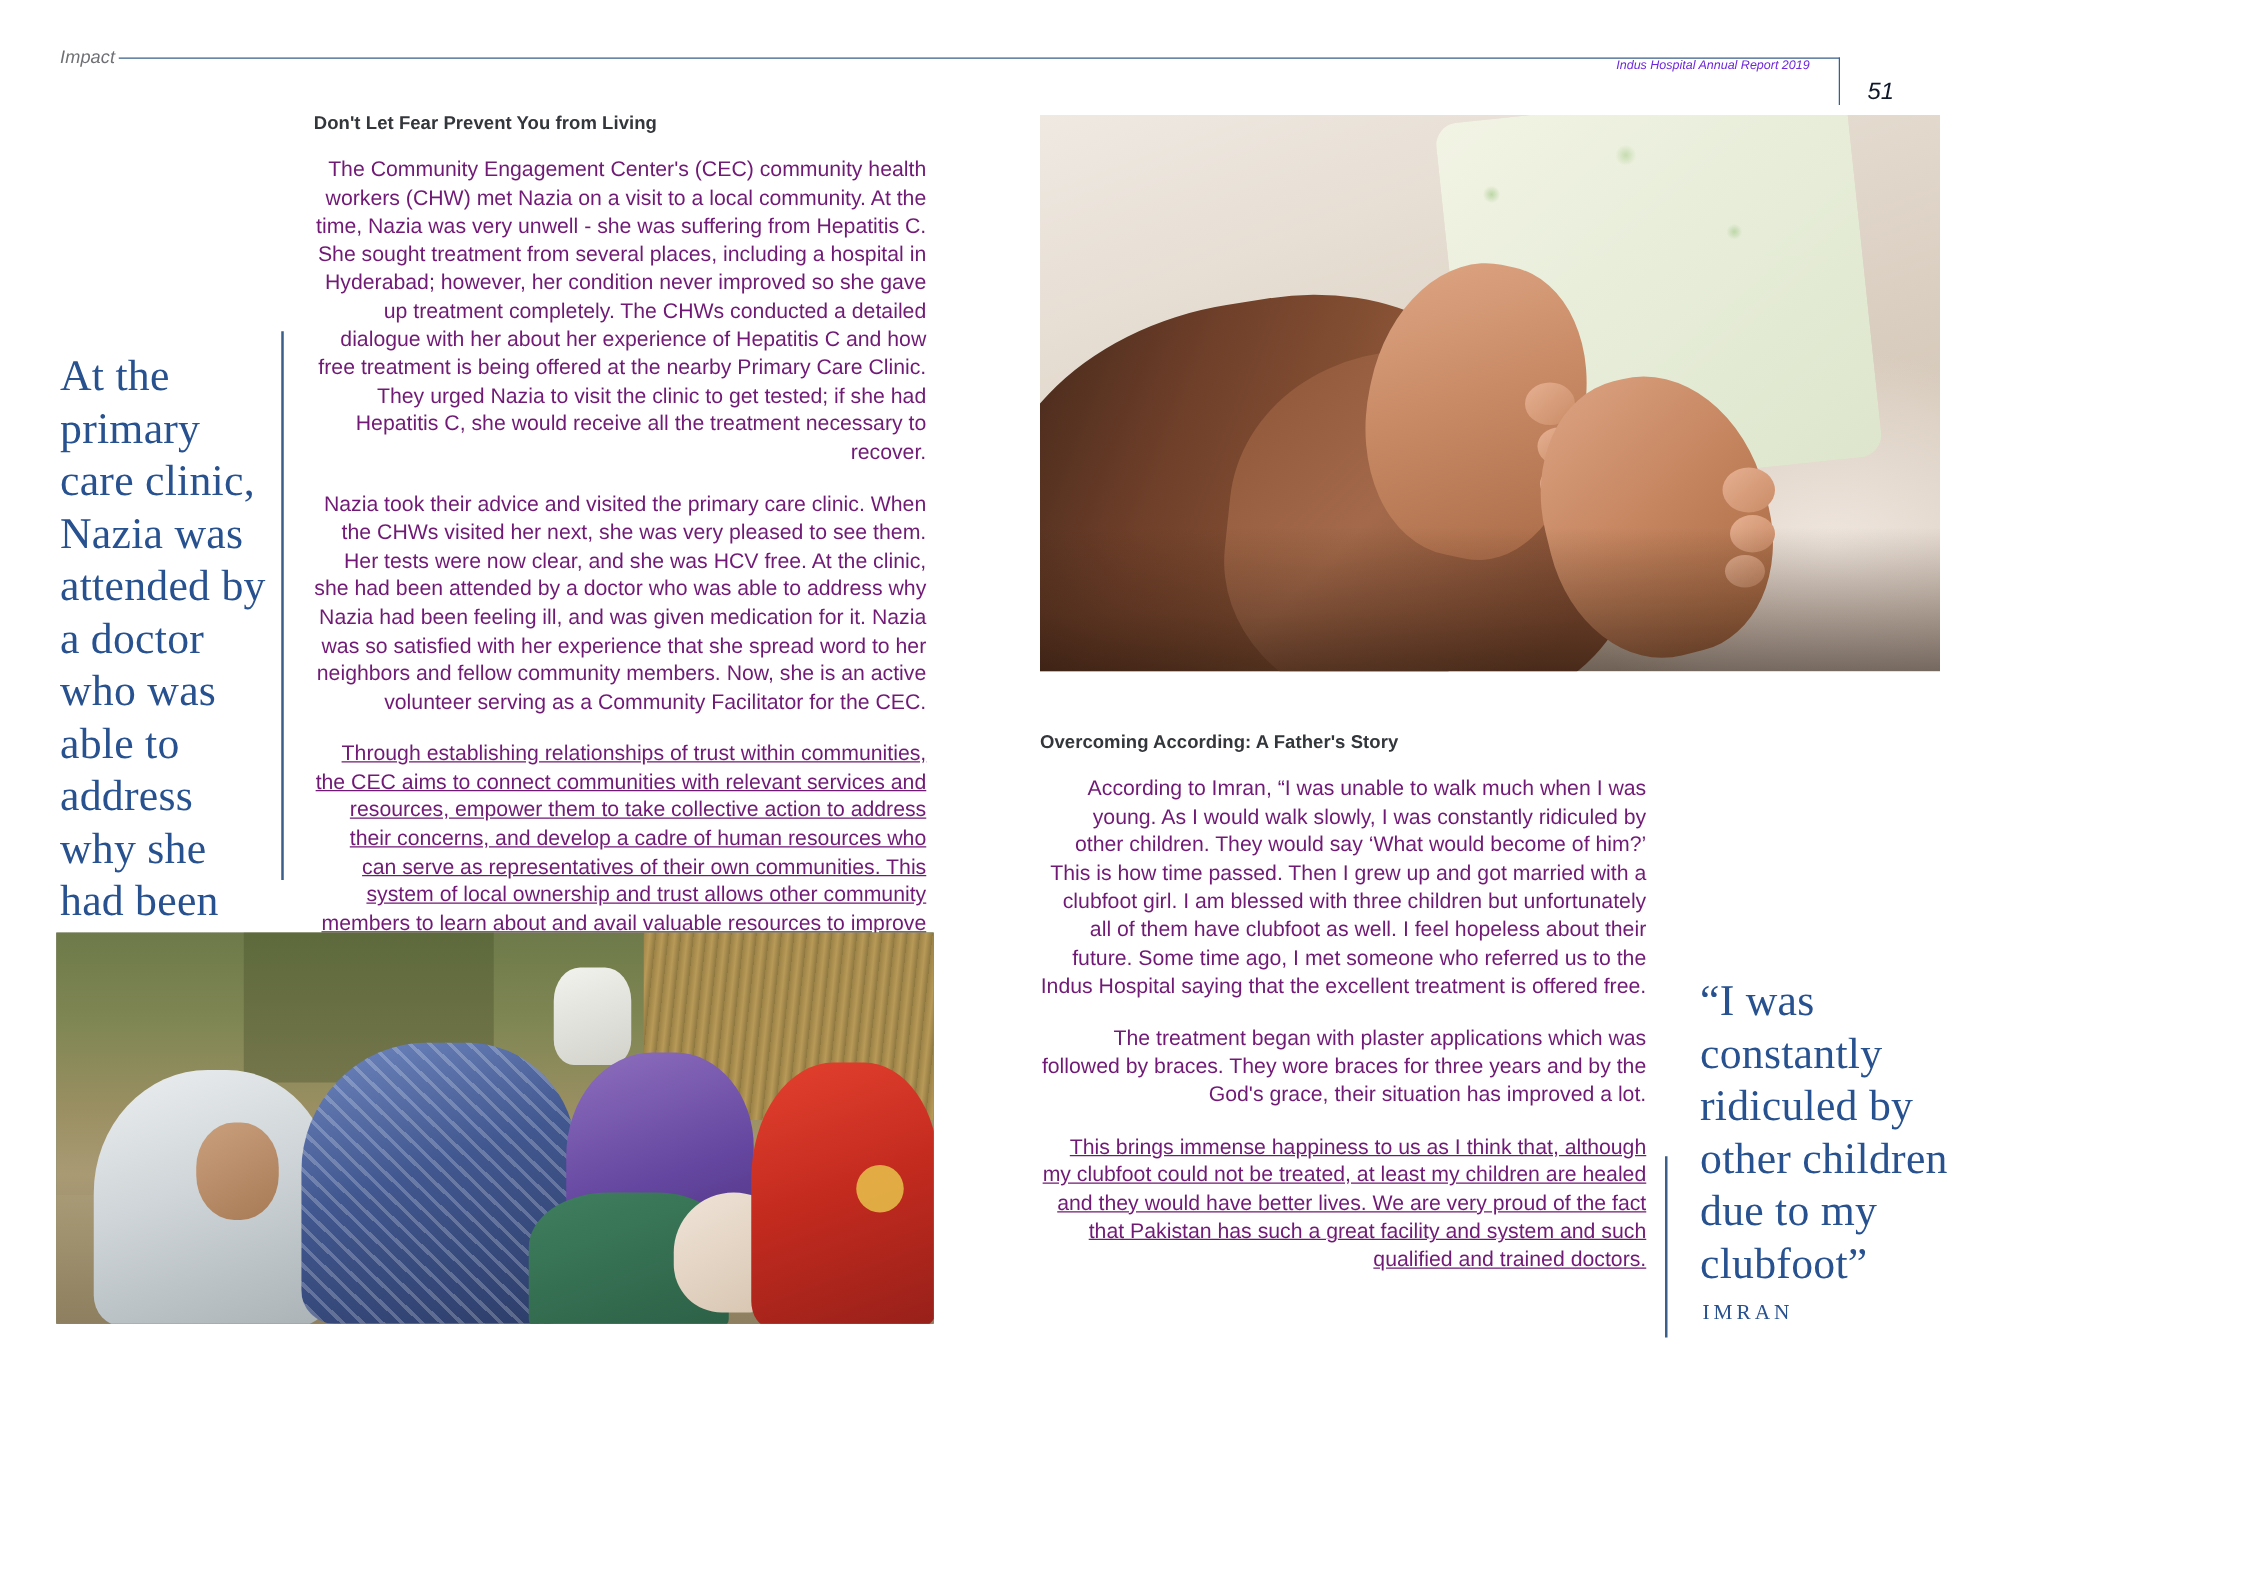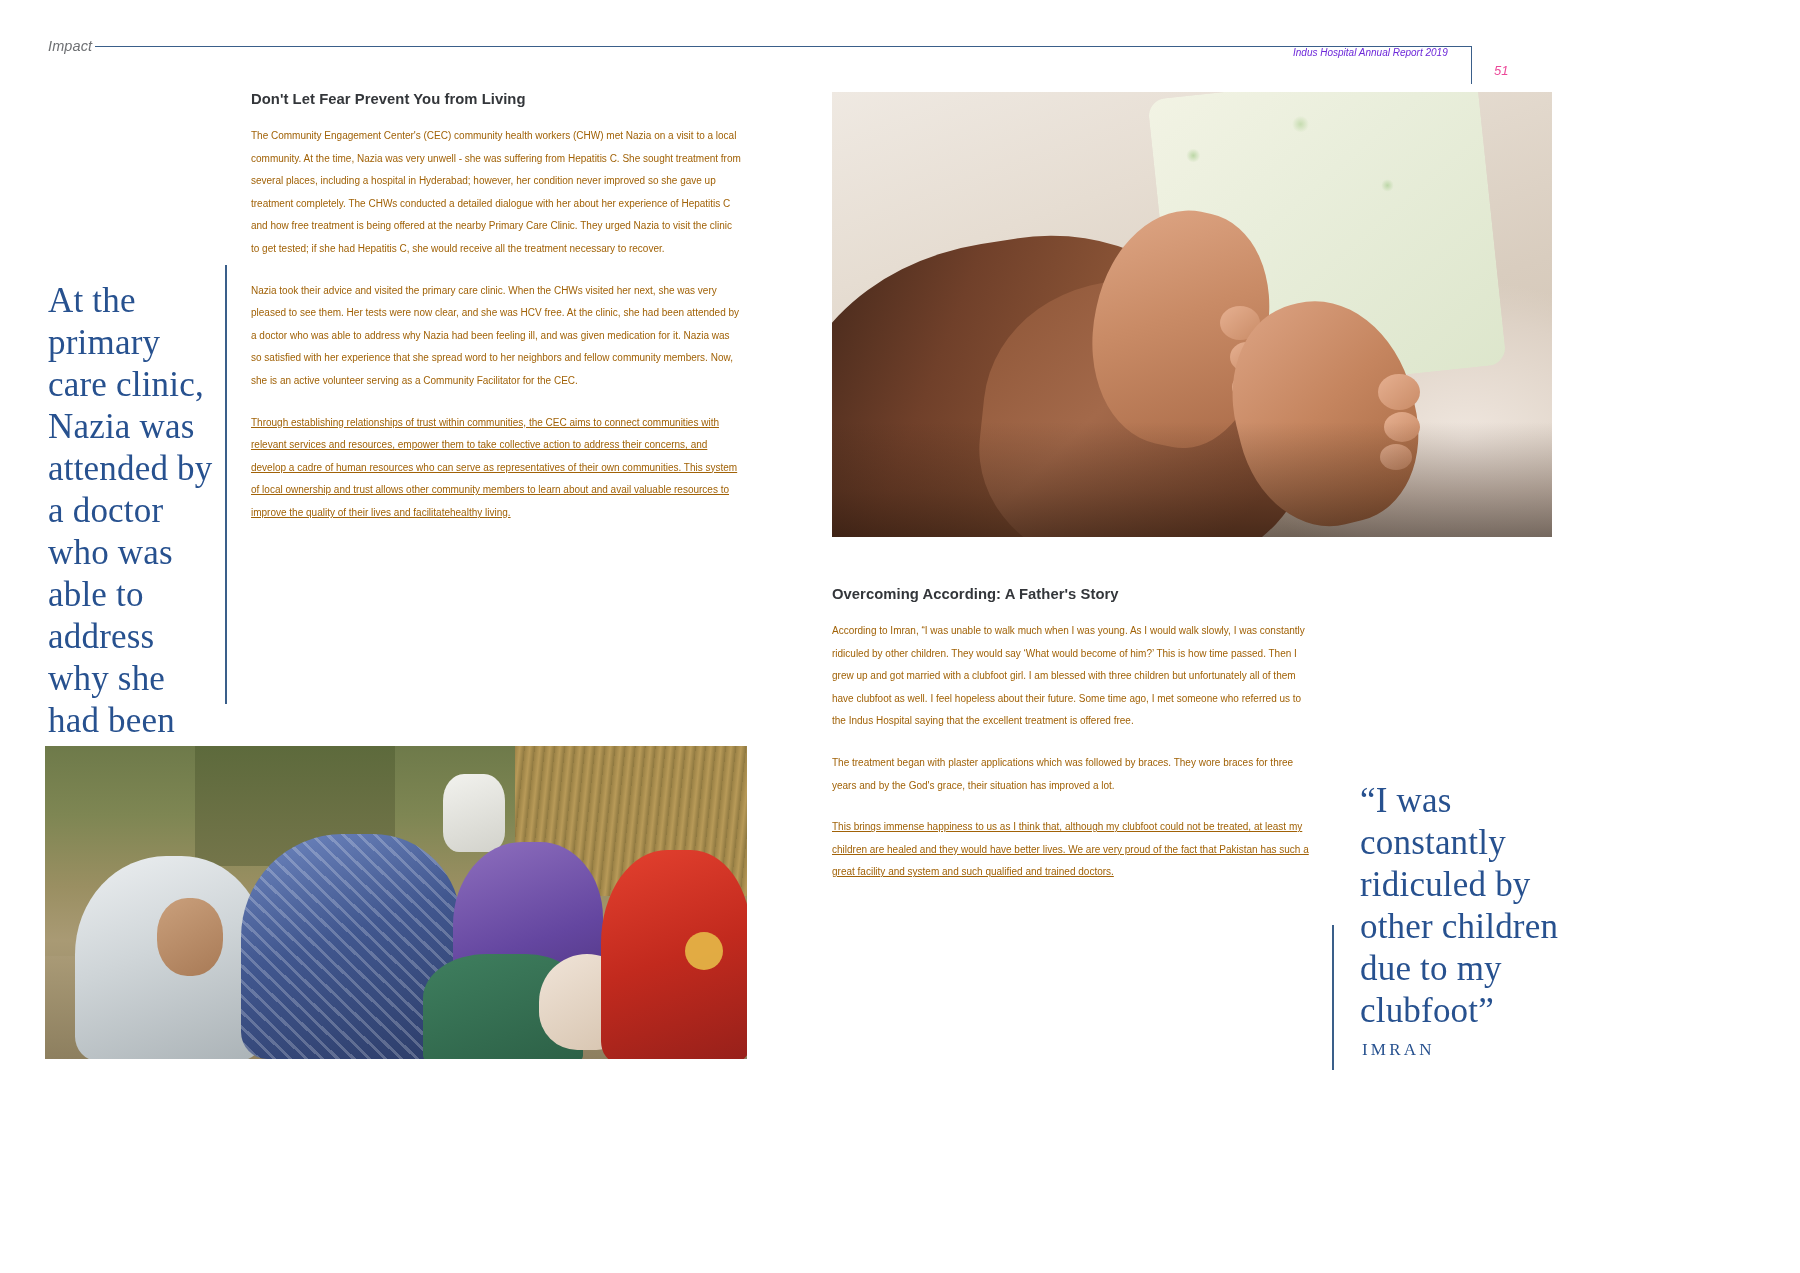--- a/index.html
+++ b/index.html
@@ -55,38 +55,39 @@
     left: 1293px;
     top: 47px;
     font-size: 10px;
     color: #6d28d9;
     white-space: nowrap;
   }
   #page-number {
     position: absolute;
     left: 1494px;
     top: 63px;
-    font-size: 13px;
-    color: #ec4899;
+    font-size: 19px;
+    color: #0f172a;
     white-space: nowrap;
   }
 
   
   .article-heading {
     font-size: 14.8px;
     font-weight: bold;
     color: #33363a;
     letter-spacing: 0.05px;
     margin: 0 0 18px 0;
   }
   .body-copy p {
     margin: 0 0 19px 0;
-    font-size: 10px;
+    font-size: 17px;
     line-height: 22.6px;
-    color: #a16207;
+    color: #701a75;
+    text-align: right;
   }
   .body-copy p:last-child { margin-bottom: 0; text-decoration: underline; }
 
   
   .pull-quote {
     font-family: "Liberation Serif", serif;
     color: #27518f;
     font-size: 35px;
     line-height: 42px;
     letter-spacing: 0.2px;

